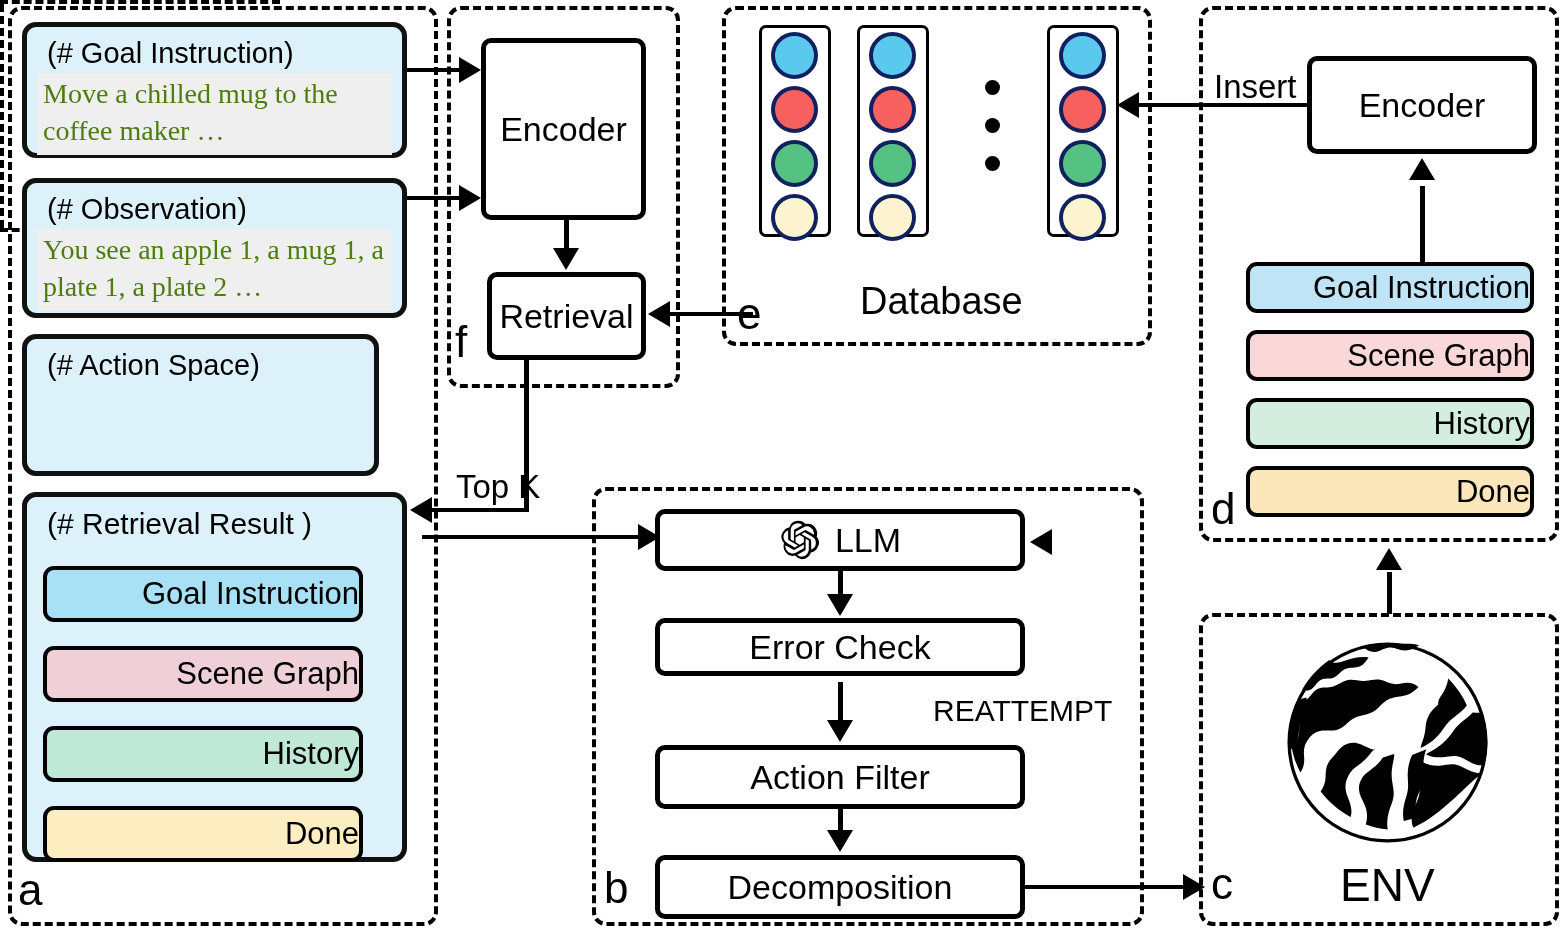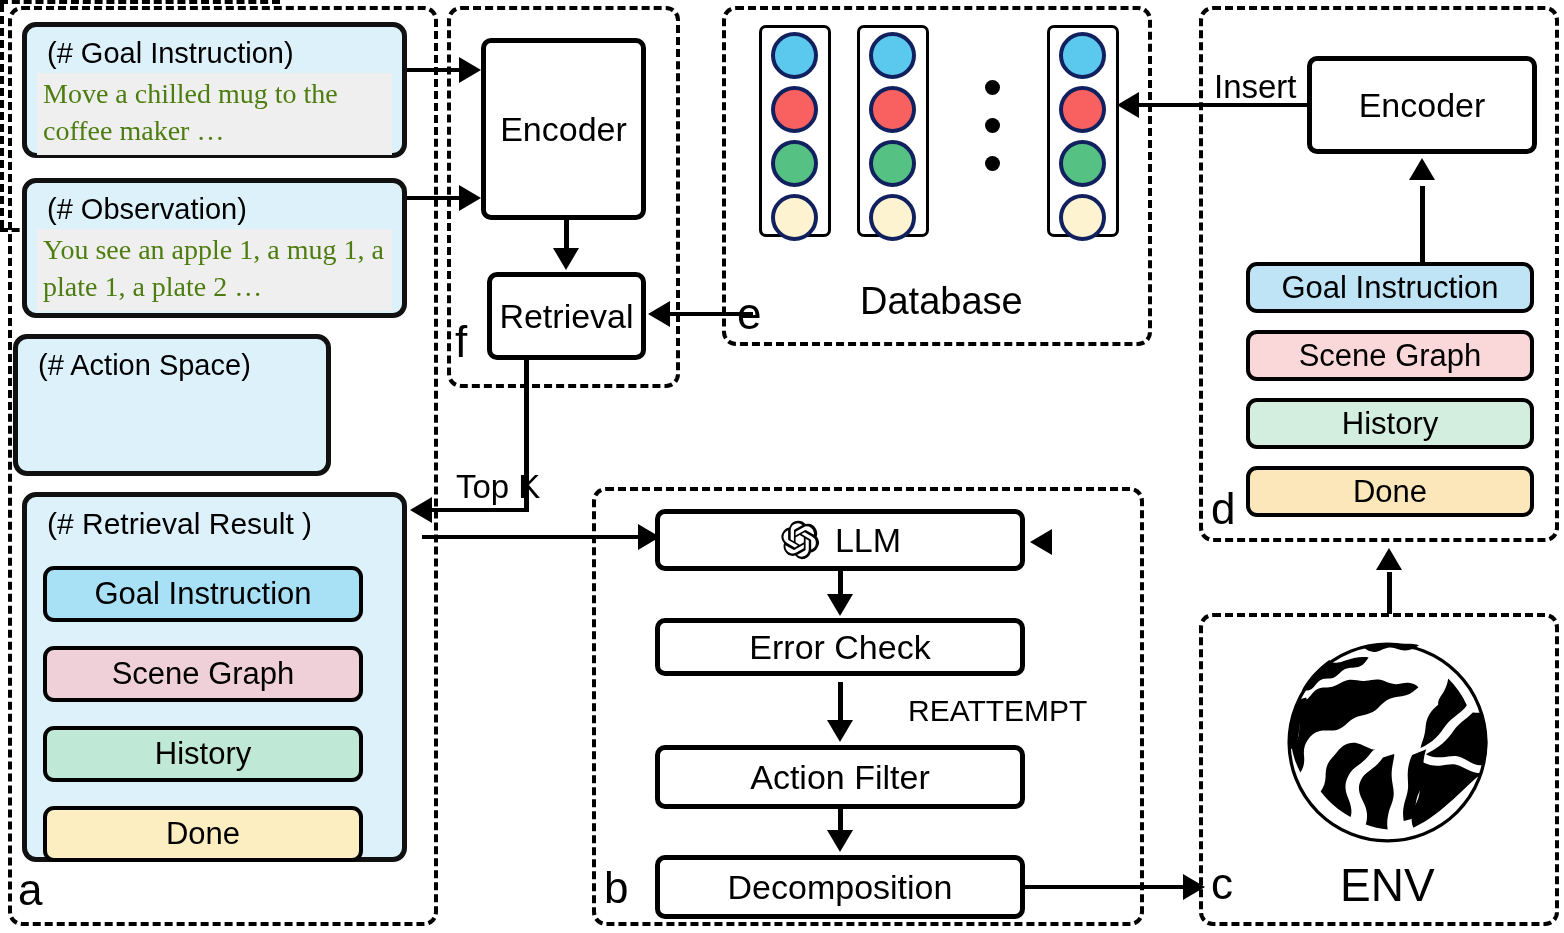--- a/index.html
+++ b/index.html
@@ -62,21 +62,21 @@
     padding: 3px 6px 5px 6px;
   }
 
   
   .chip {
     position: absolute;
     border: 4px solid #000;
     border-radius: 11px;
     display: flex;
     align-items: center;
-    justify-content: center;
+    justify-content: flex-end;
     font-size: 31px;
     color: #000;
     white-space: nowrap;
   }
 
   
   .vec {
     position: absolute;
     border: 3px solid #000;
     border-radius: 7px;
@@ -122,21 +122,21 @@
   <div class="card" style="left:22px; top:22px; width:385px; height:136px;">
     <div class="card-title">(# Goal Instruction)</div>
     <div class="card-body">Move a chilled mug to the coffee maker …</div>
   </div>
 
   <div class="card" style="left:22px; top:178px; width:385px; height:140px;">
     <div class="card-title">(# Observation)</div>
     <div class="card-body">You see an apple 1, a mug 1, a plate 1, a plate 2 …</div>
   </div>
 
-  <div class="card" style="left:13px; top:334px; width:318px; height:142px;">
+  <div class="card" style="left:22px; top:334px; width:357px; height:142px;">
     <div class="card-title">(# Action Space)</div>
   </div>
 
   <div class="card" style="left:22px; top:492px; width:385px; height:370px; padding:8px 10px;">
     <div class="card-title" style="font-size:30px; padding-bottom:8px;">(# Retrieval Result )</div>
   </div>
   <div class="chip" style="left:43px; top:566px; width:320px; height:56px; background:#a8e0f5;">
     <span>Goal Instruction</span>
   </div>
   <div class="chip" style="left:43px; top:646px; width:320px; height:56px; background:#f0d0d8;">
@@ -265,21 +265,21 @@
   <div class="ln vln" style="left:838px; top:682px; width:5px; height:38px;"></div>
   <div class="ar ar-d" style="left:827px; top:720px;"></div>
 
   <div class="ln vln" style="left:838px; top:809px; width:5px; height:22px;"></div>
   <div class="ar ar-d" style="left:827px; top:830px;"></div>
 
   <div class="dhln" style="left:838px; top:762px; width:280px;"></div>
   <div class="dvln" style="left:1116px; top:540px; height:224px;"></div>
   <div class="dhln" style="left:1052px; top:538px; width:66px;"></div>
   <div class="ar ar-l" style="left:1030px; top:529px;"></div>
-  <div class="edge-label" style="left:904px; top:694px; font-size:30px; background:#fff; padding:0 4px;">REATTEMPT</div>
+  <div class="edge-label" style="left:929px; top:694px; font-size:30px; background:#fff; padding:0 4px;">REATTEMPT</div>
 
   <div class="ln hln" style="left:1025px; top:885px; width:160px;"></div>
   <div class="ar ar-r" style="left:1183px; top:874px;"></div>
 
   <div class="panel" style="left:1199px; top:613px; width:360px; height:313px;"></div>
   <div class="panel-label" style="left:1211px; top:862px;">c</div>
 
   <svg width="205" height="205" viewBox="0 0 100 100" style="position:absolute; left:1285px; top:640px;">
     <circle cx="50" cy="50" r="48" fill="#fff" stroke="#000" stroke-width="1.6"></circle>
     <path fill="#000" d="M50 2.2c-4 0-7.9.5-11.6 1.5 1.6 1.4 3.4 2.2 5.4 2.1 2.4-.1 4-1.6 6.4-2 3.2-.6 5.1 1.2 8.1 1.3 2.7.1 5-1 7.1-2.5C61.2 1.1 55.7 2.2 50 2.2Z"></path>

